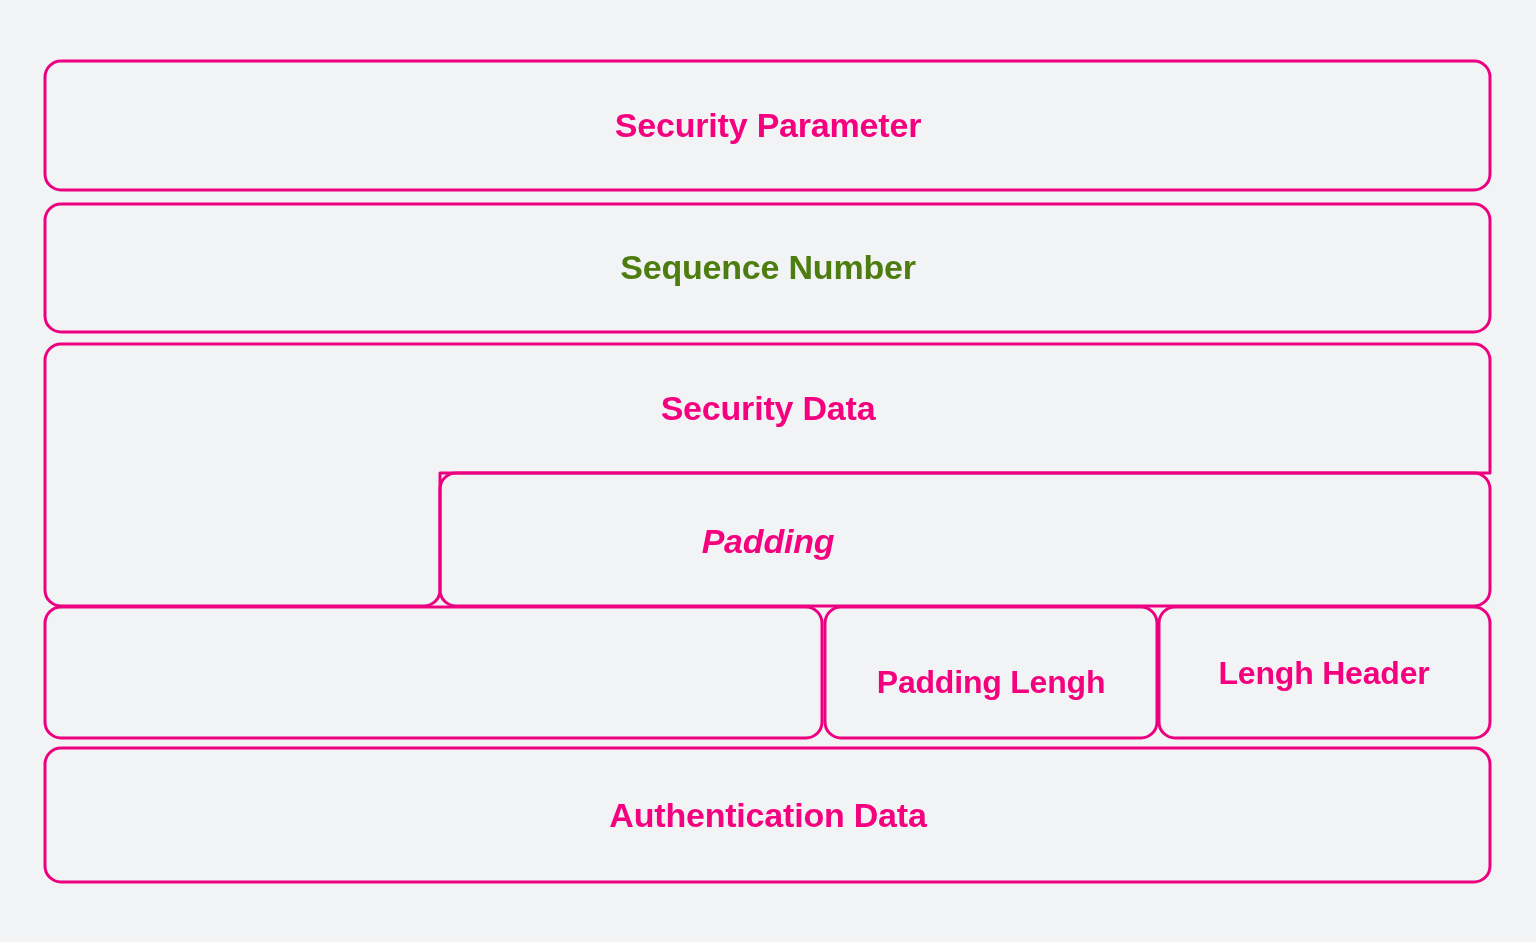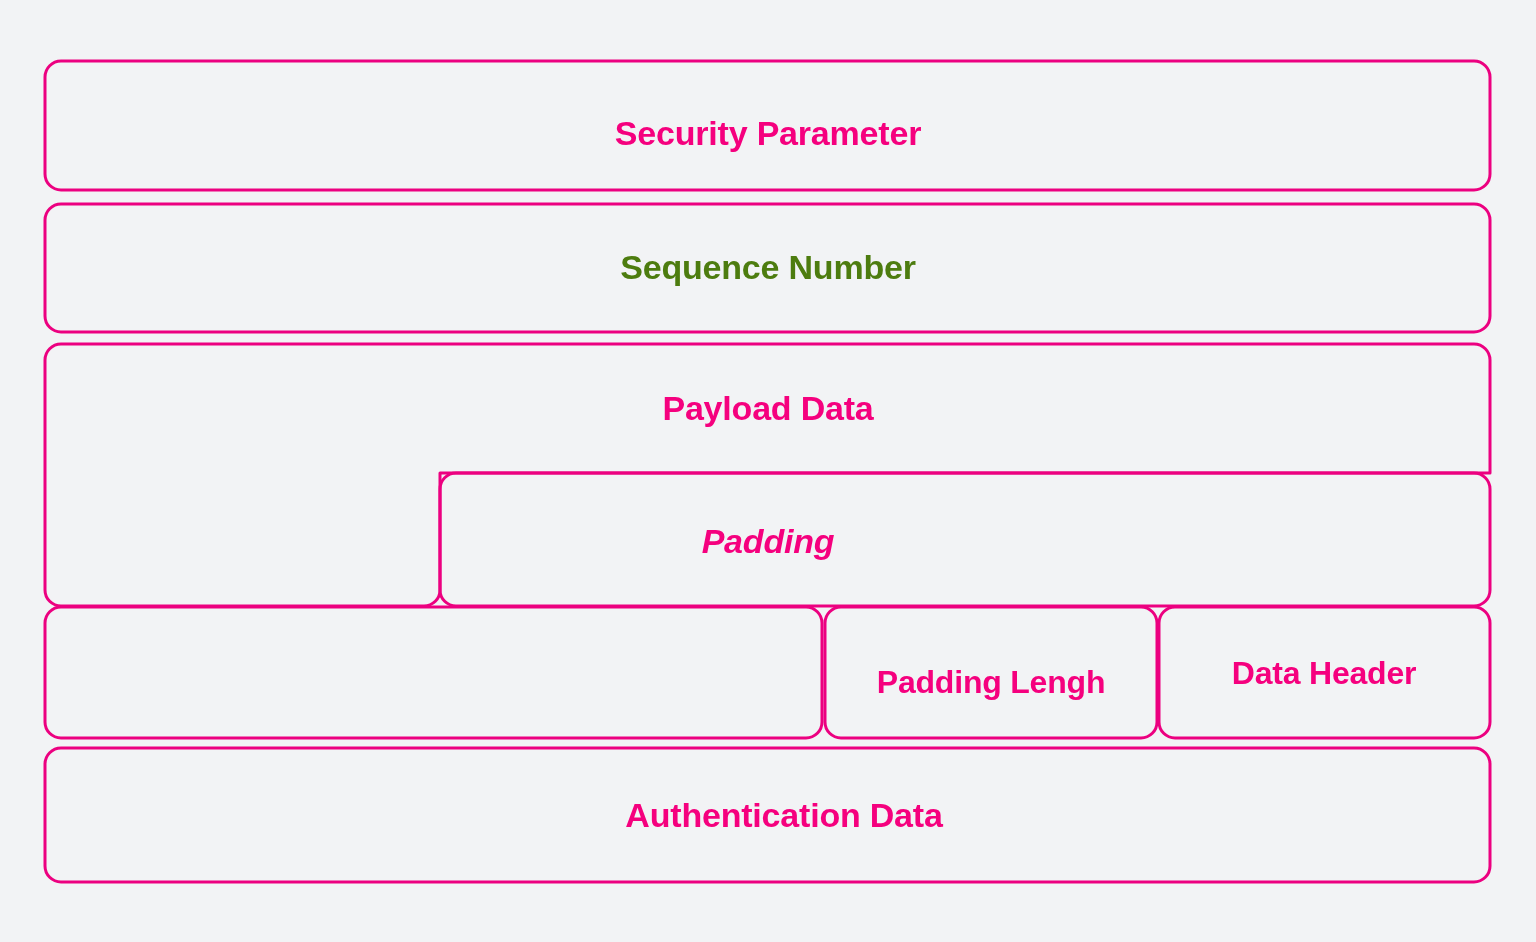--- a/index.html
+++ b/index.html
@@ -52,21 +52,21 @@
       <path d="M 61 61 H 1474 A 16 16 0 0 1 1490 77 V 174 A 16 16 0 0 1 1474 190 H 61 A 16 16 0 0 1 45 174 V 77 A 16 16 0 0 1 61 61 Z" fill="none" stroke="#ec0080" stroke-width="3" stroke-linejoin="round"></path>
       <path d="M 61 204 H 1474 A 16 16 0 0 1 1490 220 V 316 A 16 16 0 0 1 1474 332 H 61 A 16 16 0 0 1 45 316 V 220 A 16 16 0 0 1 61 204 Z" fill="none" stroke="#ec0080" stroke-width="3" stroke-linejoin="round"></path>
       <path d="M 61 344 H 1474 A 16 16 0 0 1 1490 360 V 473 H 440 V 590 A 16 16 0 0 1 424 606 H 61 A 16 16 0 0 1 45 590 V 360 A 16 16 0 0 1 61 344 Z" fill="none" stroke="#ec0080" stroke-width="3" stroke-linejoin="round"></path>
       <path d="M 456 473 H 1474 A 16 16 0 0 1 1490 489 V 590 A 16 16 0 0 1 1474 606 H 456 A 16 16 0 0 1 440 590 V 489 A 16 16 0 0 1 456 473 Z" fill="none" stroke="#ec0080" stroke-width="3" stroke-linejoin="round"></path>
       <path d="M 61 607 H 806 A 16 16 0 0 1 822 623 V 722 A 16 16 0 0 1 806 738 H 61 A 16 16 0 0 1 45 722 V 623 A 16 16 0 0 1 61 607 Z" fill="none" stroke="#ec0080" stroke-width="3" stroke-linejoin="round"></path>
       <path d="M 841 607 H 1141 A 16 16 0 0 1 1157 623 V 722 A 16 16 0 0 1 1141 738 H 841 A 16 16 0 0 1 825 722 V 623 A 16 16 0 0 1 841 607 Z" fill="none" stroke="#ec0080" stroke-width="3" stroke-linejoin="round"></path>
       <path d="M 1175 607 H 1474 A 16 16 0 0 1 1490 623 V 722 A 16 16 0 0 1 1474 738 H 1175 A 16 16 0 0 1 1159 722 V 623 A 16 16 0 0 1 1175 607 Z" fill="none" stroke="#ec0080" stroke-width="3" stroke-linejoin="round"></path>
       <path d="M 61 748 H 1474 A 16 16 0 0 1 1490 764 V 866 A 16 16 0 0 1 1474 882 H 61 A 16 16 0 0 1 45 866 V 764 A 16 16 0 0 1 61 748 Z" fill="none" stroke="#ec0080" stroke-width="3" stroke-linejoin="round"></path>
     </svg>
   <div id="labels-layer">
-      <div class="field-label" style="left: 768px; top: 133px; color: rgb(245, 0, 126);">Security Parameter</div>
+      <div class="field-label" style="left: 768px; top: 125px; color: rgb(245, 0, 126);">Security Parameter</div>
       <div class="field-label" style="left: 768px; top: 267px; color: #4d7c0f;">Sequence Number</div>
-      <div class="field-label" style="left: 768px; top: 408px; color: rgb(245, 0, 126);">Payload Data</div>
+      <div class="field-label" style="left: 768px; top: 408px; color: rgb(245, 0, 126);">Security Data</div>
       <div class="field-label" style="left: 768px; top: 541px; color: rgb(245, 0, 126); font-style: italic;">Padding</div>
       <div class="field-label small" style="left: 991px; top: 673px; color: rgb(245, 0, 126); margin-top: 9px;">Padding Lengh</div>
-      <div class="field-label small" style="left: 1324px; top: 673px; color: rgb(245, 0, 126);">Data Header</div>
-      <div class="field-label" style="left: 768px; top: 815px; color: rgb(245, 0, 126); margin-left: 16px;">Authentication Data</div>
+      <div class="field-label small" style="left: 1324px; top: 673px; color: rgb(245, 0, 126);">Lengh Header</div>
+      <div class="field-label" style="left: 768px; top: 815px; color: rgb(245, 0, 126);">Authentication Data</div>
     </div>
 </div>
 
 </body></html>

